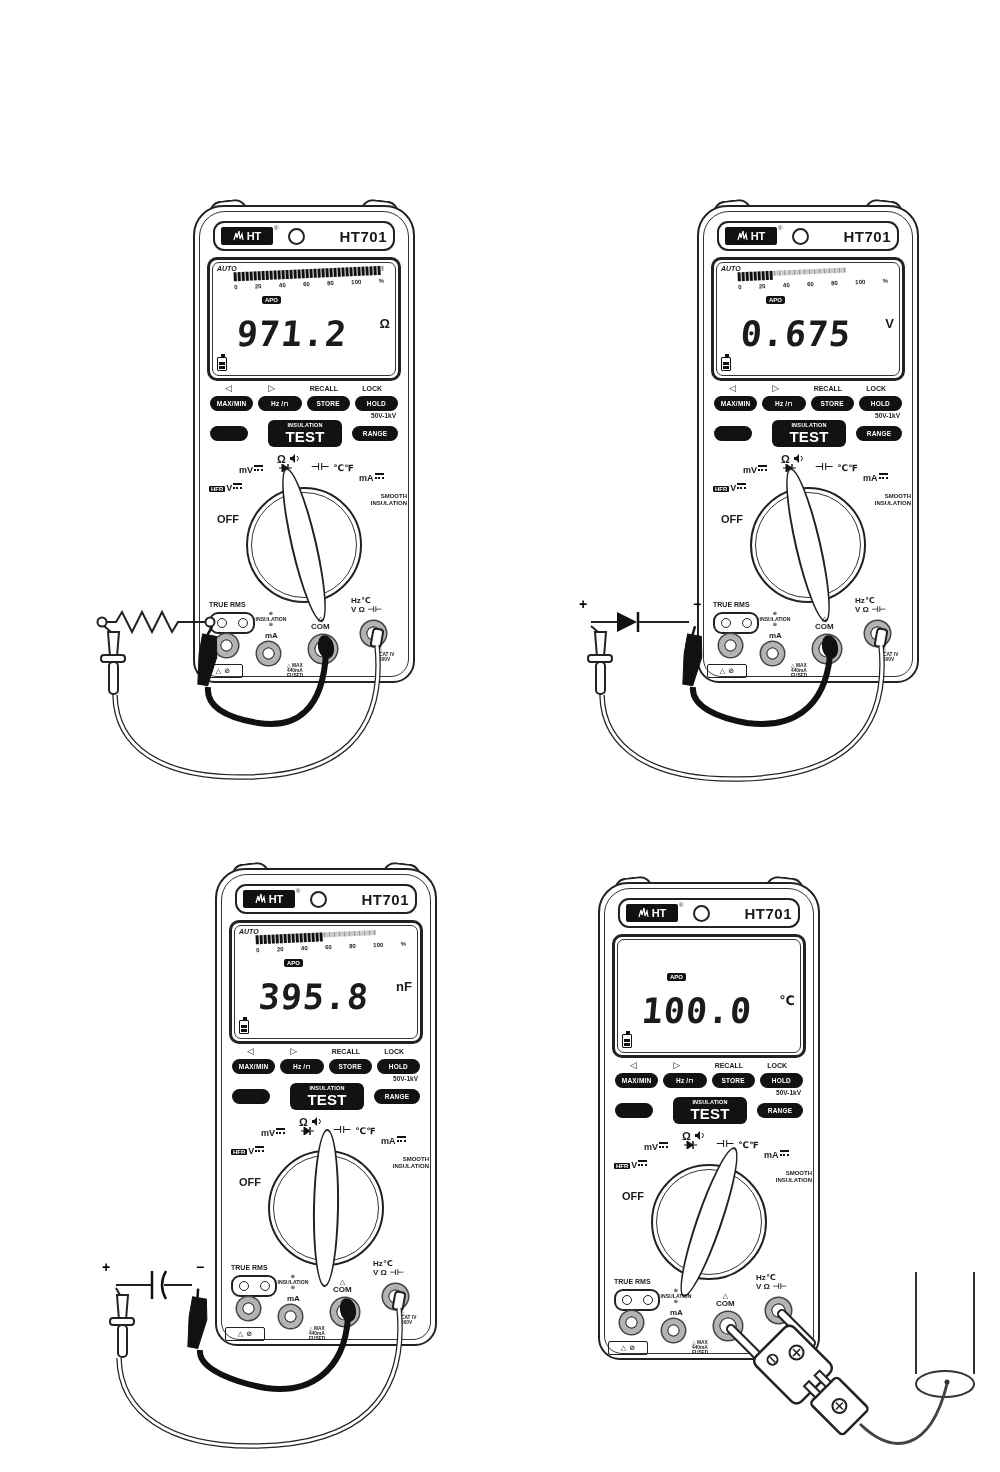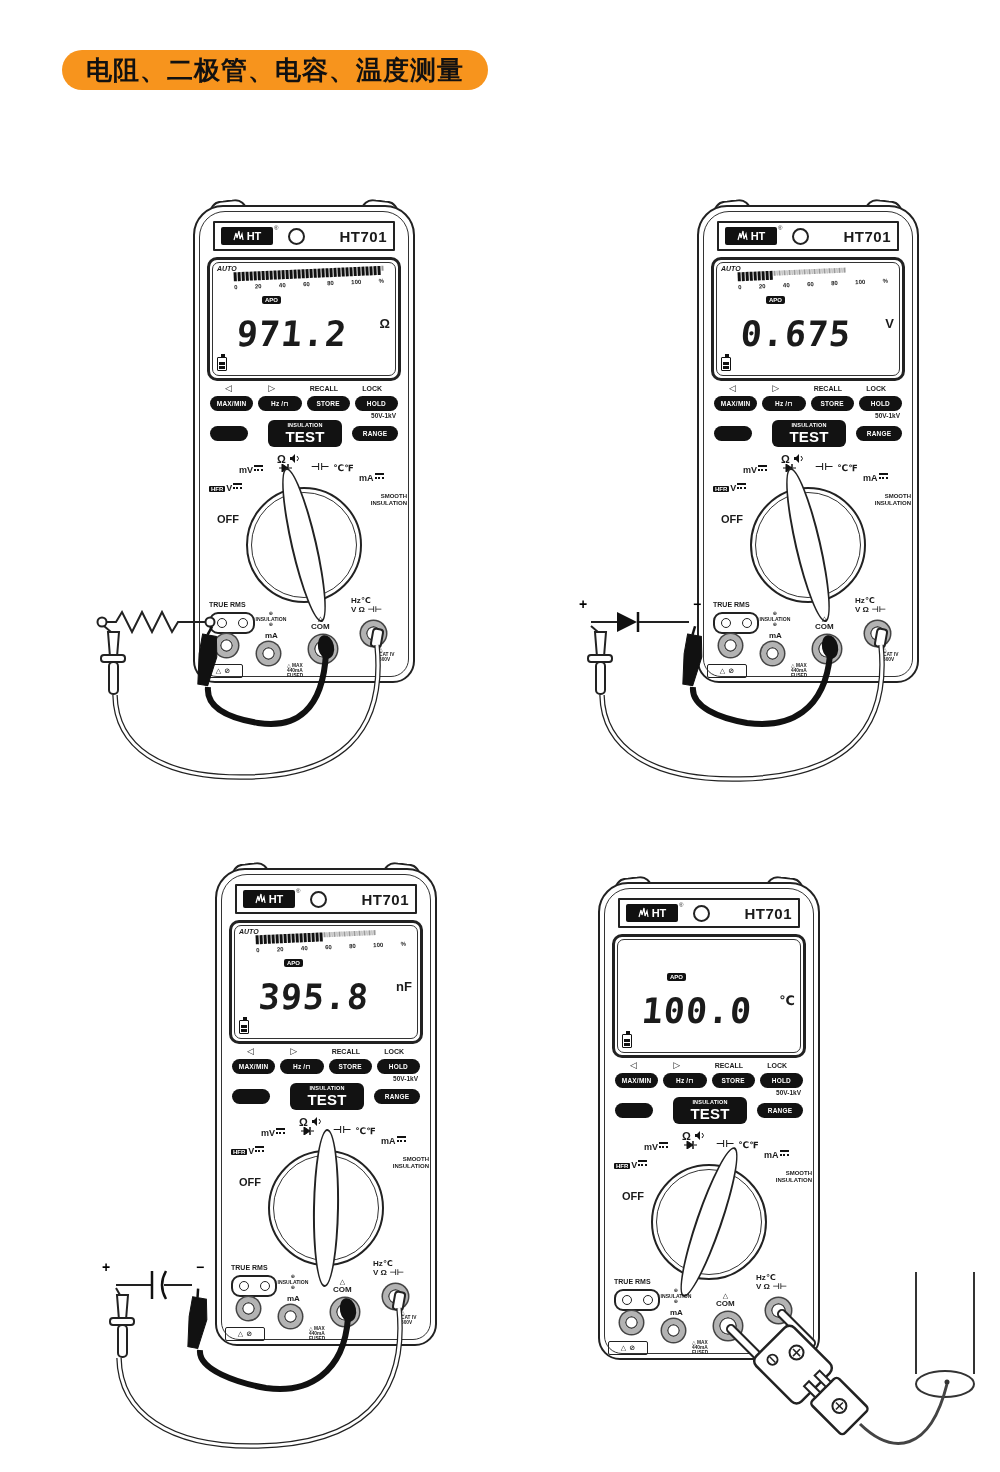--- a/index.html
+++ b/index.html
@@ -20,21 +20,21 @@
   .body-outline{position:absolute;inset:0;border:2.5px solid #222;
                 border-radius:30px 30px 22px 22px;background:#fff;}
   .body-outline::before{content:"";position:absolute;inset:4px;border:1.5px solid #333;
                 border-radius:26px 26px 18px 18px;}
   .grip{position:absolute;top:-5px;width:34px;height:14px;border:2px solid #222;border-bottom:none;
         border-radius:12px 12px 0 0;background:#fff;}
   .grip.l{left:16px;transform:rotate(-6deg);} .grip.r{right:16px;transform:rotate(6deg);}
 
   
   .brand{position:absolute;left:20px;right:20px;top:16px;height:30px;border:2px solid #222;
-         border-radius:1px;background:#fff;display:flex;align-items:center;padding:0 6px;box-sizing:border-box;}
+         border-radius:11px;background:#fff;display:flex;align-items:center;padding:0 6px;box-sizing:border-box;}
   .logo-box{width:52px;height:18px;background:#111;border-radius:2px;display:flex;align-items:center;
             justify-content:center;gap:2px;color:#fff;font-weight:bold;font-size:11px;}
   .reg{font-size:6px;align-self:flex-start;margin:2px 0 0 1px;}
   .screw{width:13px;height:13px;border:2px solid #222;border-radius:50%;background:#fff;margin-left:10px;}
   .model{margin-left:auto;font-size:15px;font-weight:bold;letter-spacing:.5px;}
 
   
   .display{position:absolute;left:14px;right:14px;top:52px;height:118px;border:3px solid #222;
            border-radius:10px;background:#fff;}
   .display::before{content:"";position:absolute;inset:2px;border:1.5px solid #333;border-radius:7px;}
@@ -116,21 +116,20 @@
   .conn.c1{left:575px;top:595px;}
   .conn.c2{left:100px;top:1258px;}
   .conn.c3{left:688px;top:1266px;}
   svg text{font-family:"Liberation Sans",sans-serif;}
 </style>
 </head>
 <body>
 
 <div class="page">
 
-  <div class="banner">电阻、二极管、电容、温度测量</div>
 
   <div id="meters">
       <div class="meter m0">
       <span class="grip l"></span>
       <span class="grip r"></span>
       <div class="body-outline"></div>
 
       <div class="brand">
         <span class="logo-box">
           <svg width="12" height="12" viewBox="0 0 12 12">

